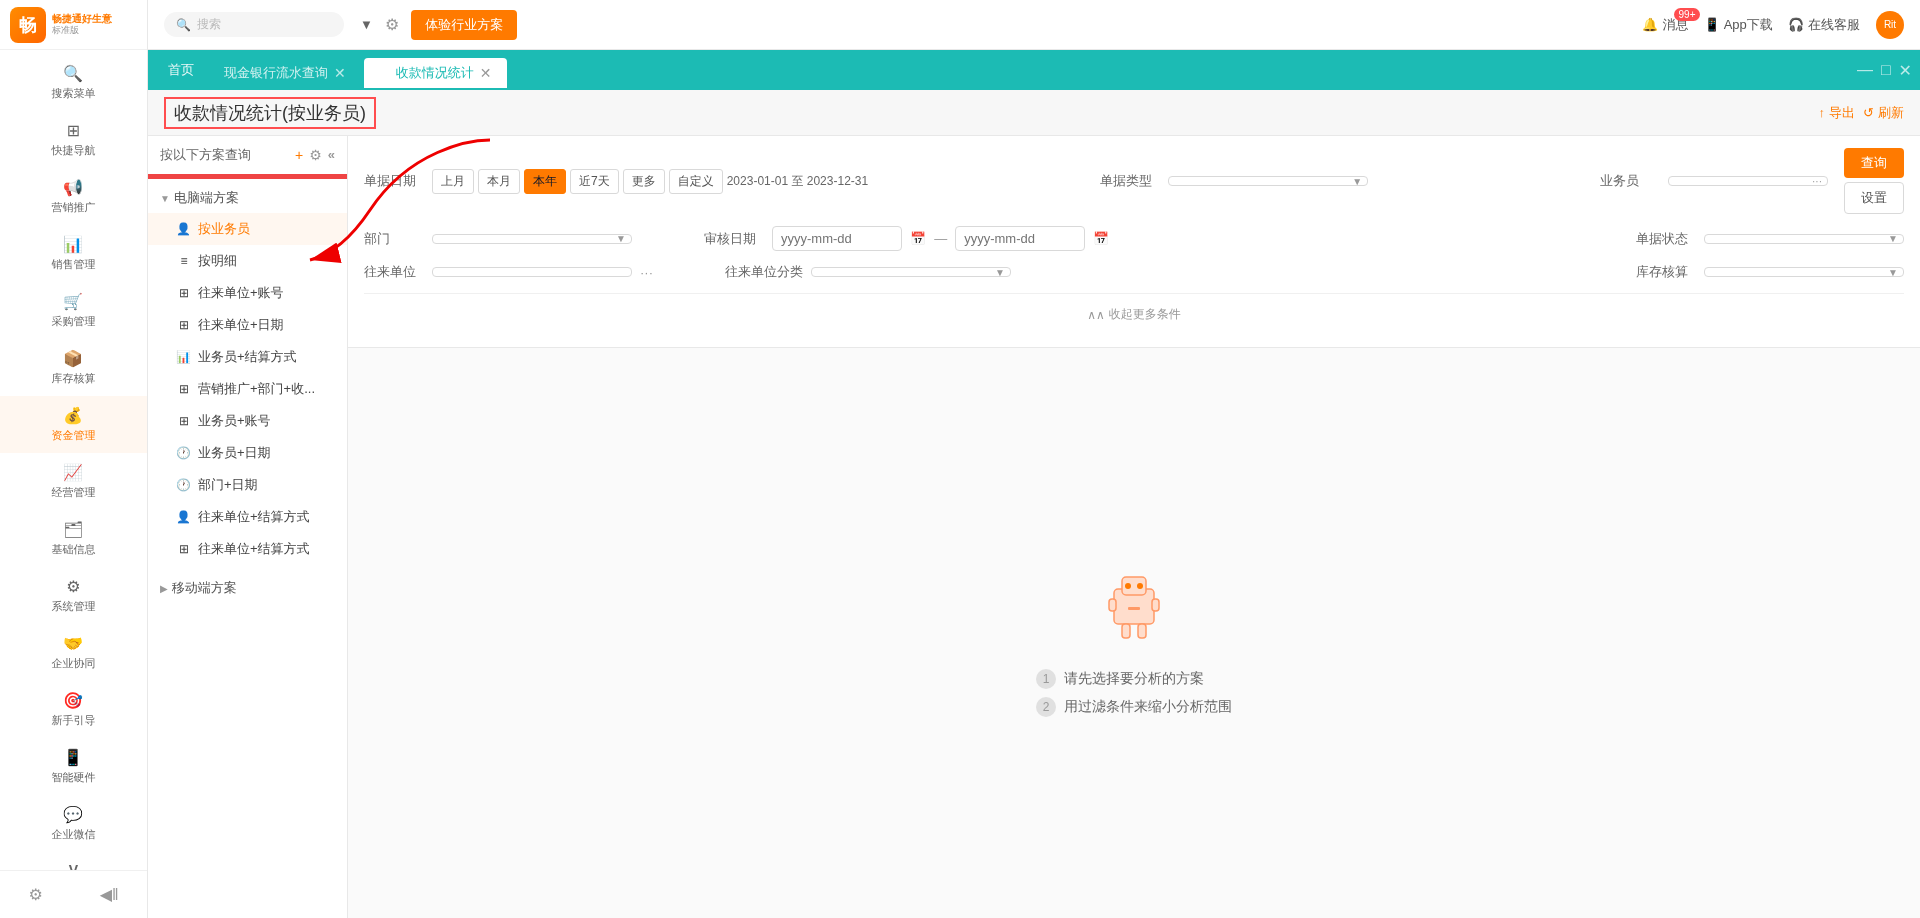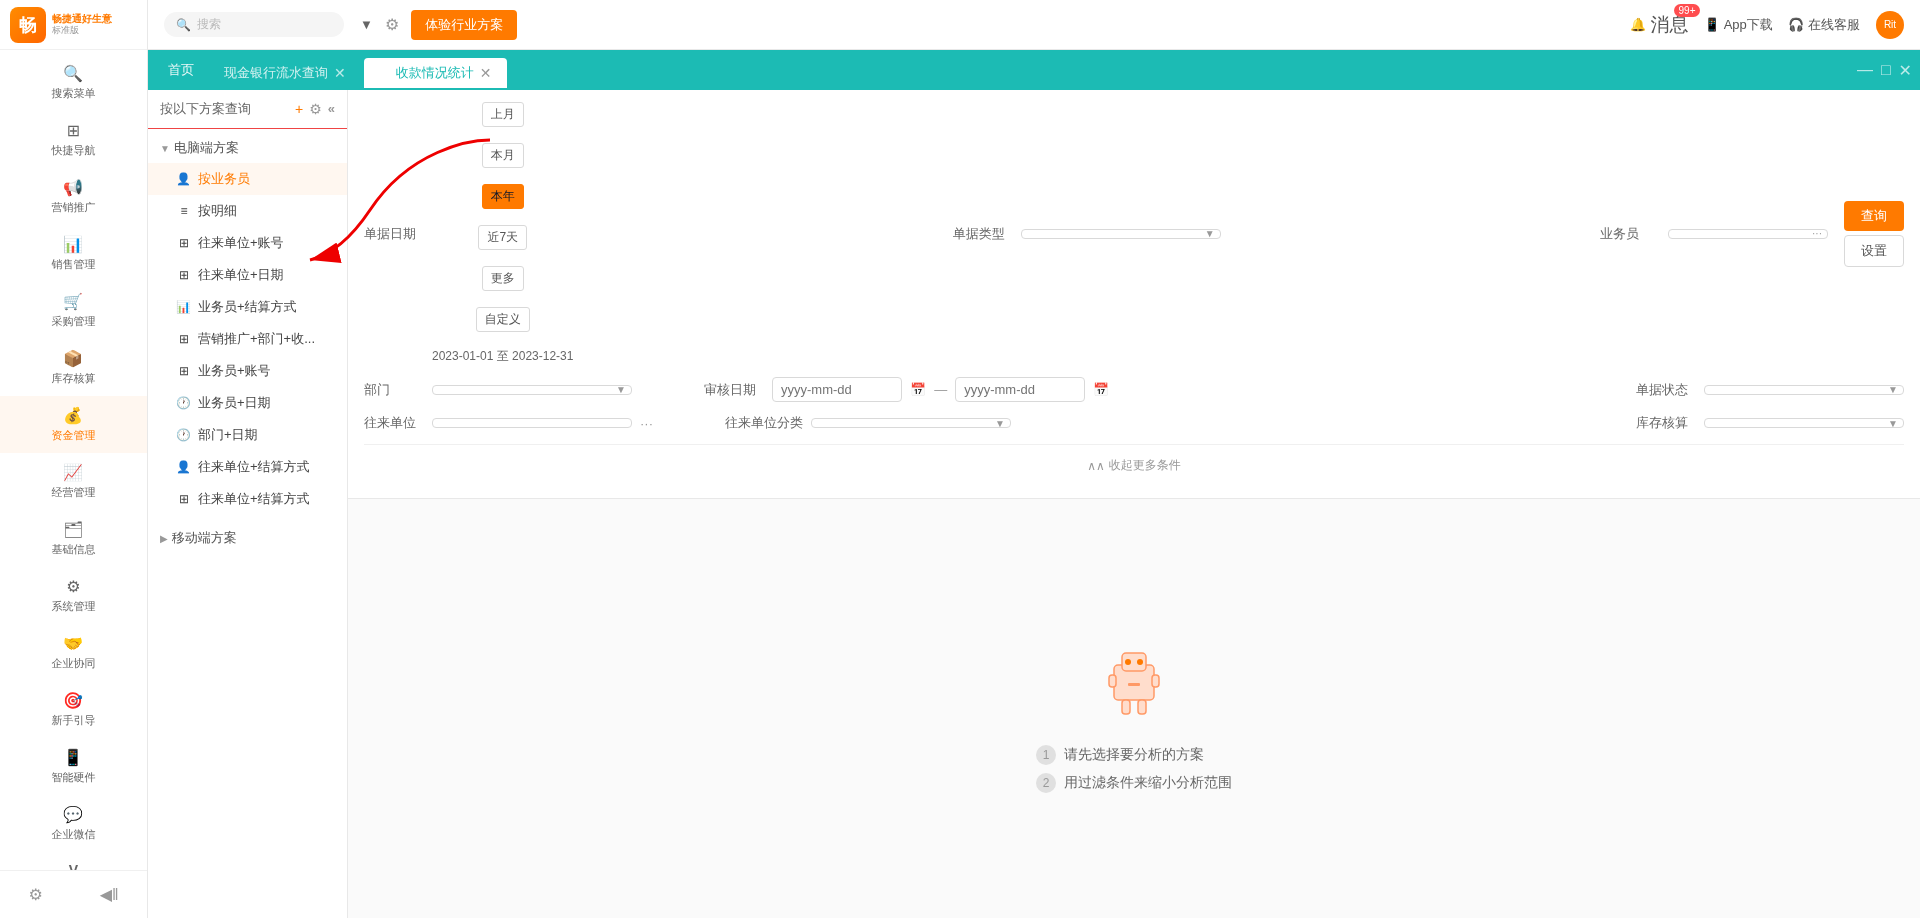--- a/index.html
+++ b/index.html
@@ -45,39 +45,39 @@
     .page-header { height: 46px; background: #f7f7f7; display: flex; align-items: center; padding: 0 16px; border-bottom: 1px solid #e8e8e8; }
     .page-title { font-size: 18px; font-weight: 500; color: #333; border: 2px solid #ff4d4f; padding: 2px 8px; margin-right: auto; }
     .page-actions { display: flex; align-items: center; gap: 8px; }
     .action-btn { display: flex; align-items: center; gap: 4px; color: #ff7a00; cursor: pointer; font-size: 13px; }
 
     
     .content { flex: 1; display: flex; overflow: hidden; }
 
     
     .left-panel { width: 200px; background: #fff; border-right: 1px solid #e8e8e8; overflow-y: auto; flex-shrink: 0; }
-    .left-panel-header { padding: 10px 12px; font-size: 13px; color: #666; display: flex; align-items: center; gap: 6px; border-bottom: 1px solid #ef4444; }
+    .left-panel-header { padding: 10px 12px; font-size: 13px; color: #666; display: flex; align-items: center; gap: 6px; border-bottom: 5px solid #ef4444; }
     .left-panel-header-actions { margin-left: auto; display: flex; gap: 6px; color: #999; }
     .scheme-section { padding: 4px 0; }
     .scheme-title { padding: 6px 12px; display: flex; align-items: center; gap: 4px; color: #555; font-size: 13px; cursor: pointer; }
     .scheme-title .arrow { color: #999; font-size: 10px; }
     .scheme-item { padding: 7px 12px 7px 28px; display: flex; align-items: center; gap: 6px; cursor: pointer; color: #444; font-size: 13px; }
     .scheme-item.active { color: #ff7a00; background: #fff7f0; }
     .scheme-item .item-icon { width: 16px; height: 16px; display: flex; align-items: center; justify-content: center; font-size: 12px; }
 
     
     .right-panel { flex: 1; display: flex; flex-direction: column; overflow: hidden; }
 
     
     .filter-area { background: #fff; padding: 12px 16px; border-bottom: 1px solid #e8e8e8; }
     .filter-row { display: flex; align-items: center; gap: 16px; margin-bottom: 12px; flex-wrap: wrap; }
     .filter-row:last-child { margin-bottom: 0; }
     .filter-item { display: flex; align-items: center; gap: 8px; }
     .filter-label { color: #666; font-size: 13px; white-space: nowrap; min-width: 60px; }
-    .date-selector { display: flex; align-items: center; gap: 16px; flex-wrap: wrap; flex-direction: column; }
+    .date-selector { display: flex; align-items: center; gap: 4px; flex-wrap: wrap; }
     .date-btn { padding: 3px 8px; border: 1px solid #d9d9d9; border-radius: 3px; cursor: pointer; font-size: 12px; color: #555; background: white; }
     .date-btn.active { background: #ff7a00; color: #0f172a; border-color: #ff7a00; }
     .date-range { color: #666; font-size: 12px; }
     .filter-select { border: 1px solid #d9d9d9; border-radius: 4px; padding: 4px 24px 4px 8px; font-size: 13px; color: #555; background: white; min-width: 180px; appearance: none; background-image: none; cursor: pointer; display: flex; align-items: center; justify-content: space-between; }
     .select-wrapper { position: relative; display: inline-flex; align-items: center; }
     .select-wrapper .chevron { position: absolute; right: 6px; color: #999; font-size: 10px; pointer-events: none; }
     .filter-input { border: 1px solid #d9d9d9; border-radius: 4px; padding: 4px 8px; font-size: 13px; color: #555; width: 130px; }
     .filter-dash { color: #999; }
     .filter-cal { color: #999; cursor: pointer; }
     .filter-ellipsis { color: #999; cursor: pointer; }
@@ -188,21 +188,21 @@
       <span style="color:#bbb;font-size:12px;">搜索</span>
     </div>
     <div class="topbar-dropdown">
       <span>▼</span>
     </div>
     <span class="topbar-gear">⚙</span>
     <button class="topbar-trial-btn">体验行业方案</button>
     <div class="topbar-right">
       <div class="topbar-badge">
         <span>🔔</span>
-        <span style="font-size:19px;">消息</span>
+        <span style="font-size:13px;">消息</span>
         <span class="badge-count">99+</span>
       </div>
       <div style="display:flex;align-items:center;gap:3px;">
         <span>📱</span>
         <span>App下载</span>
       </div>
       <div style="display:flex;align-items:center;gap:3px;">
         <span>🎧</span>
         <span>在线客服</span>
       </div>
@@ -224,20 +224,35 @@
       <span>收款情况统计</span>
       <span class="tab-close">✕</span>
     </div>
     <div class="tabs-right">
       <span>—</span>
       <span>□</span>
       <span>✕</span>
     </div>
   </div>
 
+  <div class="page-header">
+    <div style="border:2px solid #ff4d4f;padding:2px 8px;margin-right:auto;">
+      <span class="page-title" style="border:none;padding:0;">收款情况统计(按业务员)</span>
+    </div>
+    <div class="page-actions">
+      <div class="action-btn">
+        <span>↑</span>
+        <span>导出</span>
+      </div>
+      <div class="action-btn">
+        <span>↺</span>
+        <span>刷新</span>
+      </div>
+    </div>
+  </div>
 
   <div class="content">
 
     <div class="left-panel">
       <div class="left-panel-header">
         <span>按以下方案查询</span>
         <div class="left-panel-header-actions">
           <span style="cursor:pointer;color:#ff7a00;font-size:14px;">+</span>
           <span style="cursor:pointer;color:#999;font-size:14px;">⚙</span>
           <span style="cursor:pointer;color:#999;font-size:13px;font-weight:bold;">«</span>

